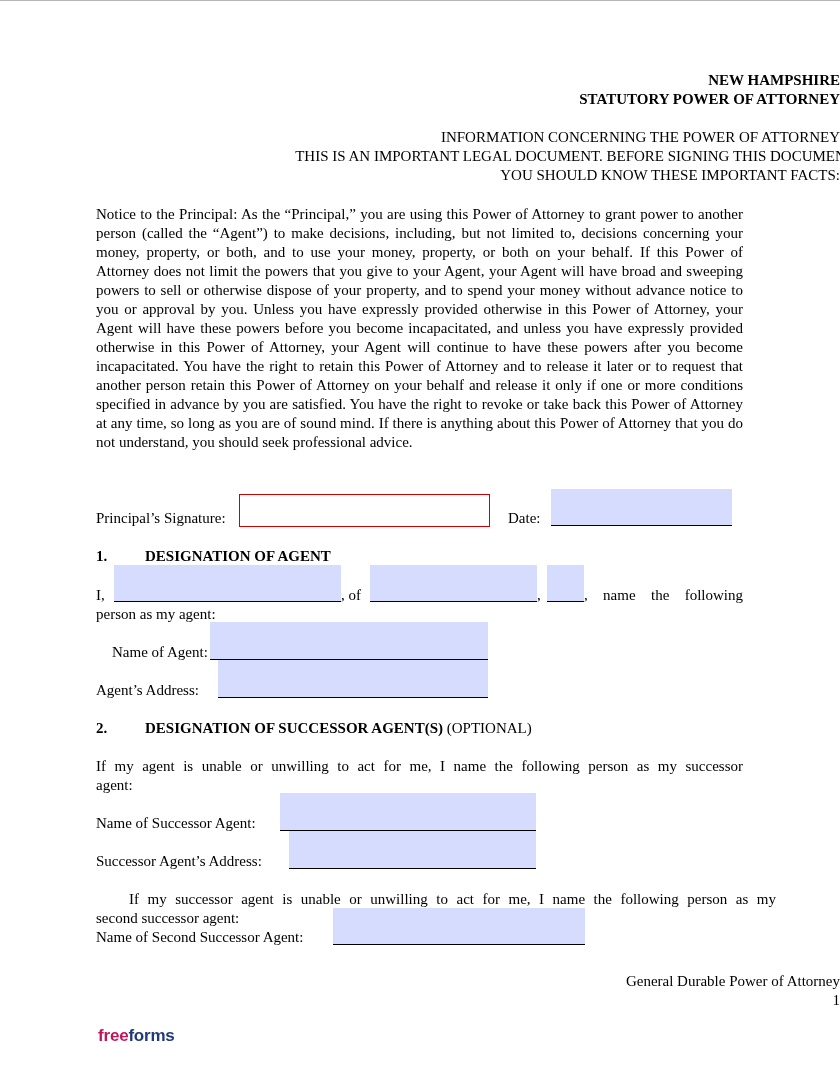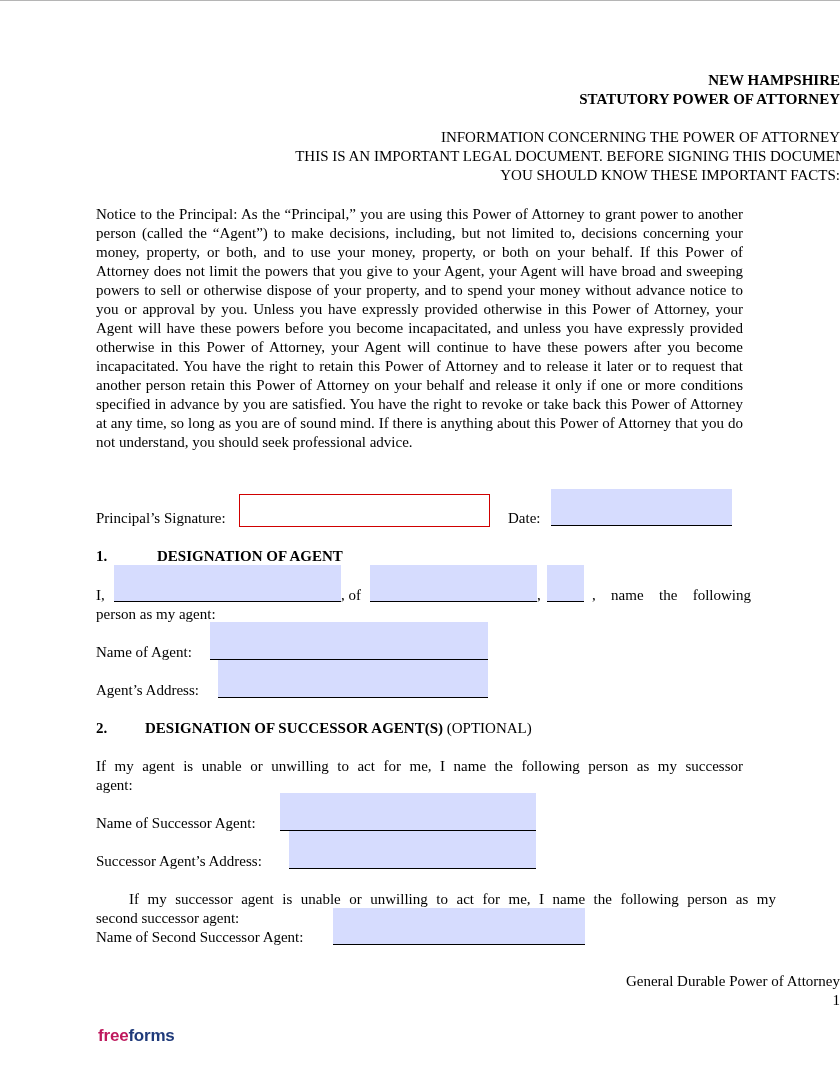--- a/index.html
+++ b/index.html
@@ -39,38 +39,38 @@
 <div class="para" style="top:205px;">Notice to the Principal: As the “Principal,” you are using this Power of Attorney to grant power to another person (called the “Agent”) to make decisions, including, but not limited to, decisions concerning your money, property, or both, and to use your money, property, or both on your behalf. If this Power of Attorney does not limit the powers that you give to your Agent, your Agent will have broad and sweeping powers to sell or otherwise dispose of your property, and to spend your money without advance notice to you or approval by you. Unless you have expressly provided otherwise in this Power of Attorney, your Agent will have these powers before you become incapacitated, and unless you have expressly provided otherwise in this Power of Attorney, your Agent will continue to have these powers after you become incapacitated. You have the right to retain this Power of Attorney and to release it later or to request that another person retain this Power of Attorney on your behalf and release it only if one or more conditions specified in advance by you are satisfied. You have the right to revoke or take back this Power of Attorney at any time, so long as you are of sound mind. If there is anything about this Power of Attorney that you do not understand, you should seek professional advice.</div>
 
 <div class="abs" style="left:96px; top:509px;">Principal’s Signature:</div>
 <div class="sig" style="left:239px; top:494px; width:251px; height:33px;"></div>
 
 <div class="abs" style="left:508px; top:509px;">Date:</div>
 <div class="field" style="left:551px; top:489px; width:181px; height:36px;"></div>
 <div class="uline" style="left:551px; top:525px; width:181px;"></div>
 
 <div class="abs bold" style="left:96px; top:547px;">1.</div>
-<div class="abs bold" style="left:145px; top:547px;margin-left:12px;">DESIGNATION OF AGENT</div>
+<div class="abs bold" style="left:145px; top:547px;">DESIGNATION OF AGENT</div>
 
 <div class="abs" style="left:96px; top:586px;">I,</div>
 <div class="field" style="left:114px; top:565px; width:227px; height:36px;"></div>
 <div class="uline" style="left:114px; top:601px; width:227px;"></div>
 
 <div class="abs" style="left:341px; top:586px;">, of</div>
 <div class="field" style="left:370px; top:565px; width:167px; height:36px;"></div>
 <div class="uline" style="left:370px; top:601px; width:167px;"></div>
 
 <div class="abs" style="left:537px; top:586px;">,</div>
 <div class="field" style="left:547px; top:565px; width:37px; height:36px;"></div>
 <div class="uline" style="left:547px; top:601px; width:37px;"></div>
 
-<div class="abs" style="left:584px; top:586px; width:159px; text-align:justify; text-align-last:justify;padding-left:8px;">, name the following</div>
+<div class="abs" style="left:584px; top:586px; width:159px; text-align:justify; text-align-last:justify;">, name the following</div>
 <div class="abs" style="left:96px; top:605px;">person as my agent:</div>
 
-<div class="abs" style="left:96px; top:643px;">Name of Agent:</div>
+<div class="abs" style="left:112px; top:643px;">Name of Agent:</div>
 <div class="field" style="left:210px; top:622px; width:278px; height:37px;"></div>
 <div class="uline" style="left:210px; top:659px; width:278px;"></div>
 
 <div class="abs" style="left:96px; top:681px;">Agent’s Address:</div>
 <div class="field" style="left:218px; top:660px; width:270px; height:37px;"></div>
 <div class="uline" style="left:218px; top:697px; width:270px;"></div>
 
 <div class="abs bold" style="left:96px; top:719px;">2.</div>
 <div class="abs" style="left:145px; top:719px;"><b>DESIGNATION OF SUCCESSOR AGENT(S)</b><span> (OPTIONAL)</span></div>
 

